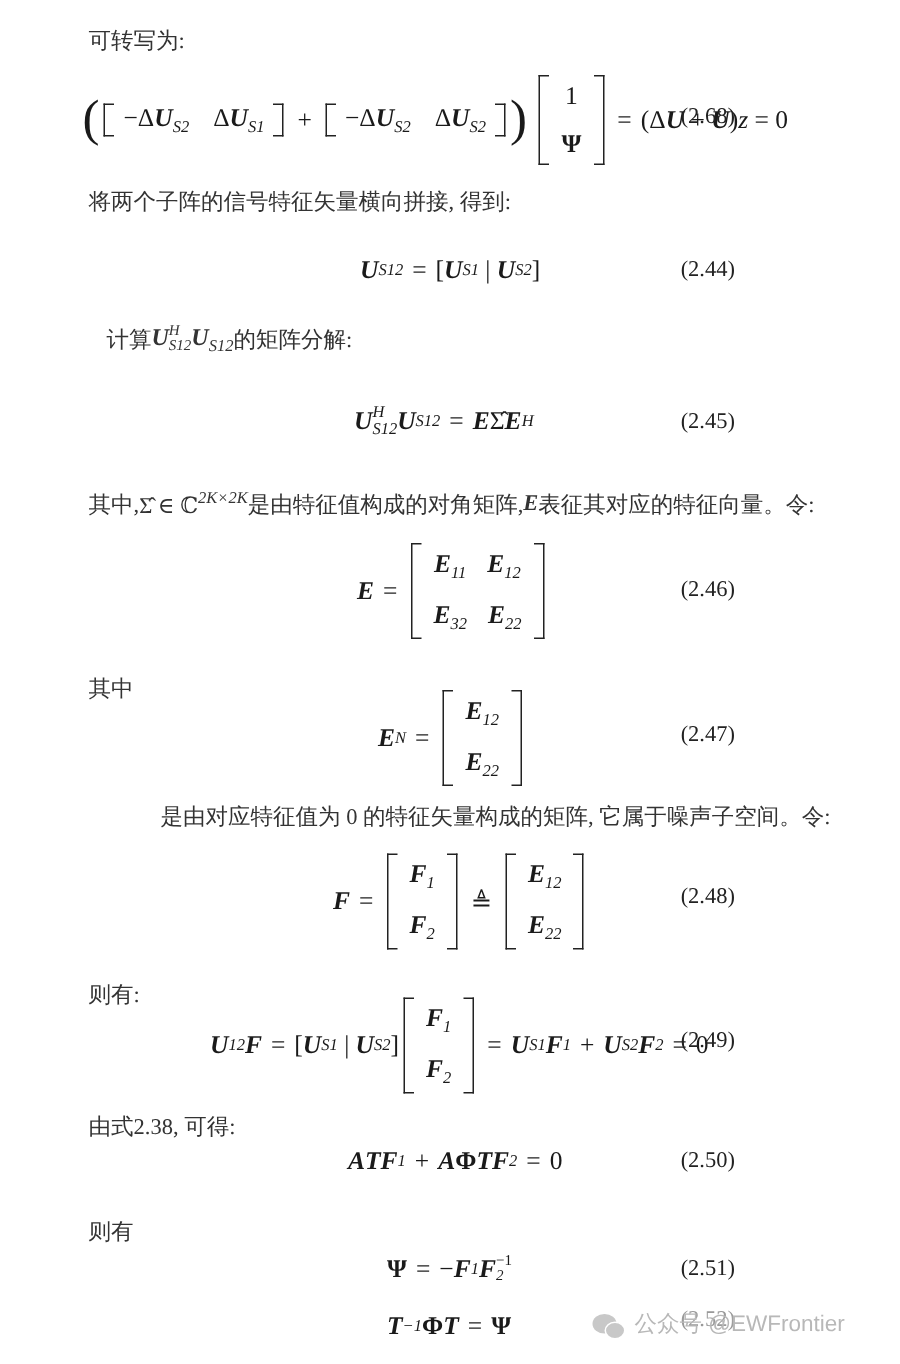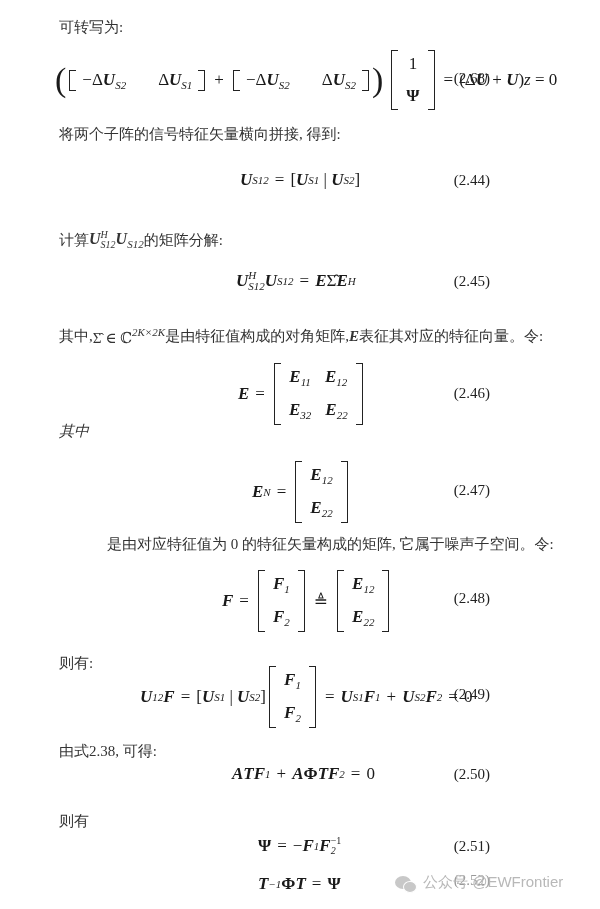--- a/index.html
+++ b/index.html
@@ -14,21 +14,21 @@
   .i { font-style:italic; }
   .sub { font-size:11px; vertical-align:-4px; font-style:italic; font-weight:normal; }
   .sup { font-size:11px; vertical-align:7px; font-style:italic; }
   .op { margin:0 6px; font-style:normal; font-weight:normal; }
   .mat { display:inline-flex; align-items:center; margin:0 3px; }
   .br { width:6px; border:1.6px solid #222; align-self:stretch; }
   .brl { border-right:none; }
   .brr { border-left:none; }
   .mcol { display:flex; flex-direction:column; align-items:center; padding:4px 8px; gap:12px; }
   .mrow { display:flex; gap:14px; justify-content:center;align-items:flex-end; }
-  .mrow1 { display:flex; gap:32px; align-items:center; padding:0 6px; }
+  .mrow1 { display:flex; gap:16px; align-items:center; padding:0 6px; }
   .paren { font-size:34px; font-weight:200; line-height:1; }
   .watermark { position:absolute; left:395px; top:873px; font-family:"Liberation Sans", sans-serif; font-size:15px; color:#b8b8b8; display:flex; align-items:center; gap:6px; }
   .wm-icon { width:16px; height:13px; border-radius:50%; background:#c8c8c8; position:relative; }
   .wm-icon::after { content:""; position:absolute; left:8px; top:5px; width:12px; height:10px; border-radius:50%; background:#c8c8c8; border:1px solid #fff; }
 </style>
 </head>
 <body>
 
 <div class="para" style="top:6px;margin-top:12px;">可转写为:</div>
 
@@ -65,21 +65,21 @@
 </div>
 <div class="eqnum" style="top:70px; right:110px;">(2.68)</div>
 
 <div class="para" style="top:125px;">将两个子阵的信号特征矢量横向拼接, 得到:</div>
 
 <div class="eq" style="left:240px; top:170px;">
   <span class="b">U</span><span class="sub">S12</span><span class="op">=</span>[<span class="b">U</span><span class="sub">S1</span>&nbsp;|&nbsp;<span class="b">U</span><span class="sub">S2</span>]
 </div>
 <div class="eqnum" style="top:172px;">(2.44)</div>
 
-<div class="para" style="top:230px; display:flex; align-items:center;">
+<div class="para" style="top:216px; display:flex; align-items:center;margin-left:12px;">
   <span>计算 </span>
   <span style="font-size:16px;"><span class="b">U</span><span style="display:inline-flex;flex-direction:column;font-size:10px;line-height:10px;vertical-align:middle;">
         <span class="i">H</span>
         <span class="i">S12</span>
       </span><span class="b">U</span><span class="sub">S12</span></span>
   <span> 的矩阵分解:</span>
 </div>
 
 <div class="eq" style="left:236px; top:270px;">
   <span class="b">U</span><span style="display:inline-flex;flex-direction:column;font-size:11px;line-height:11px;">
@@ -110,21 +110,21 @@
         <span class="mrow">
           <span><span class="b">E</span><span class="sub">32</span></span>
           <span><span class="b">E</span><span class="sub">22</span></span>
         </span>
       </span>
   <span class="br brr"></span>
     </span>
 </div>
 <div class="eqnum" style="top:385px;">(2.46)</div>
 
-<div class="para" style="top:422px;font-style:italic;">其中</div>
+<div class="para" style="top:450px;">其中</div>
 
 <div class="eq" style="left:252px; top:463px; height:58px;">
   <span class="b">E</span>
     <span class="sub">N</span>
     <span class="op">=</span>
   <span class="mat">
       <span class="br brl"></span>
     <span class="mcol">
         <span><span class="b">E</span><span class="sub">12</span></span>
         <span><span class="b">E</span><span class="sub">22</span></span>

